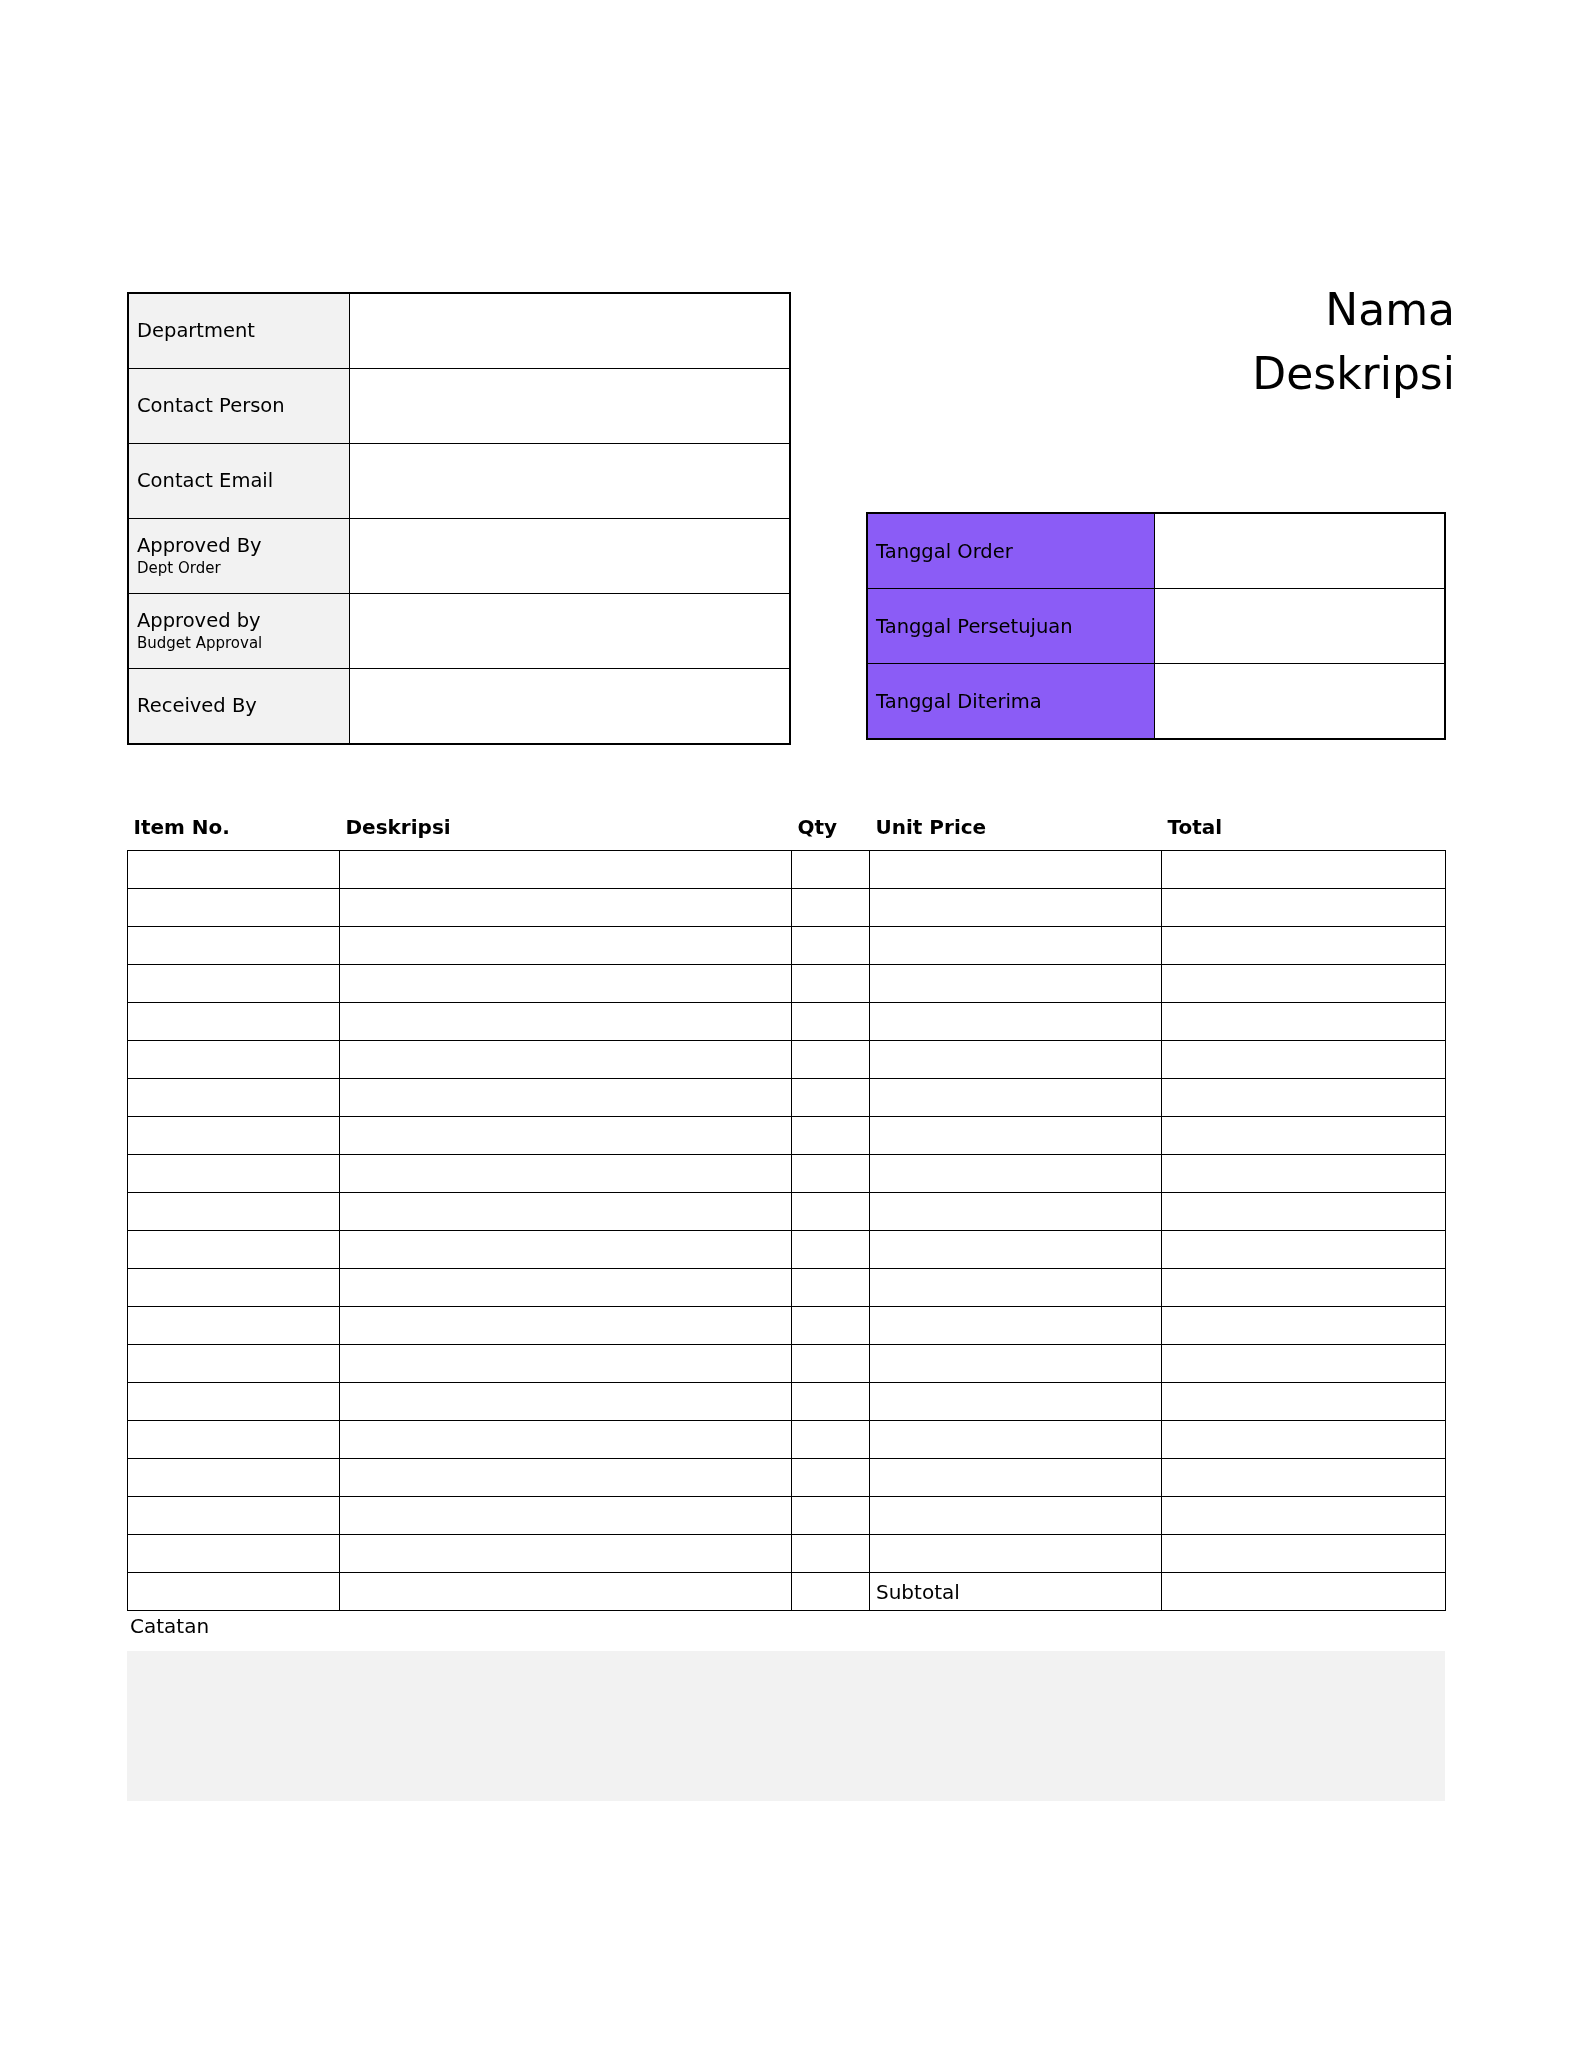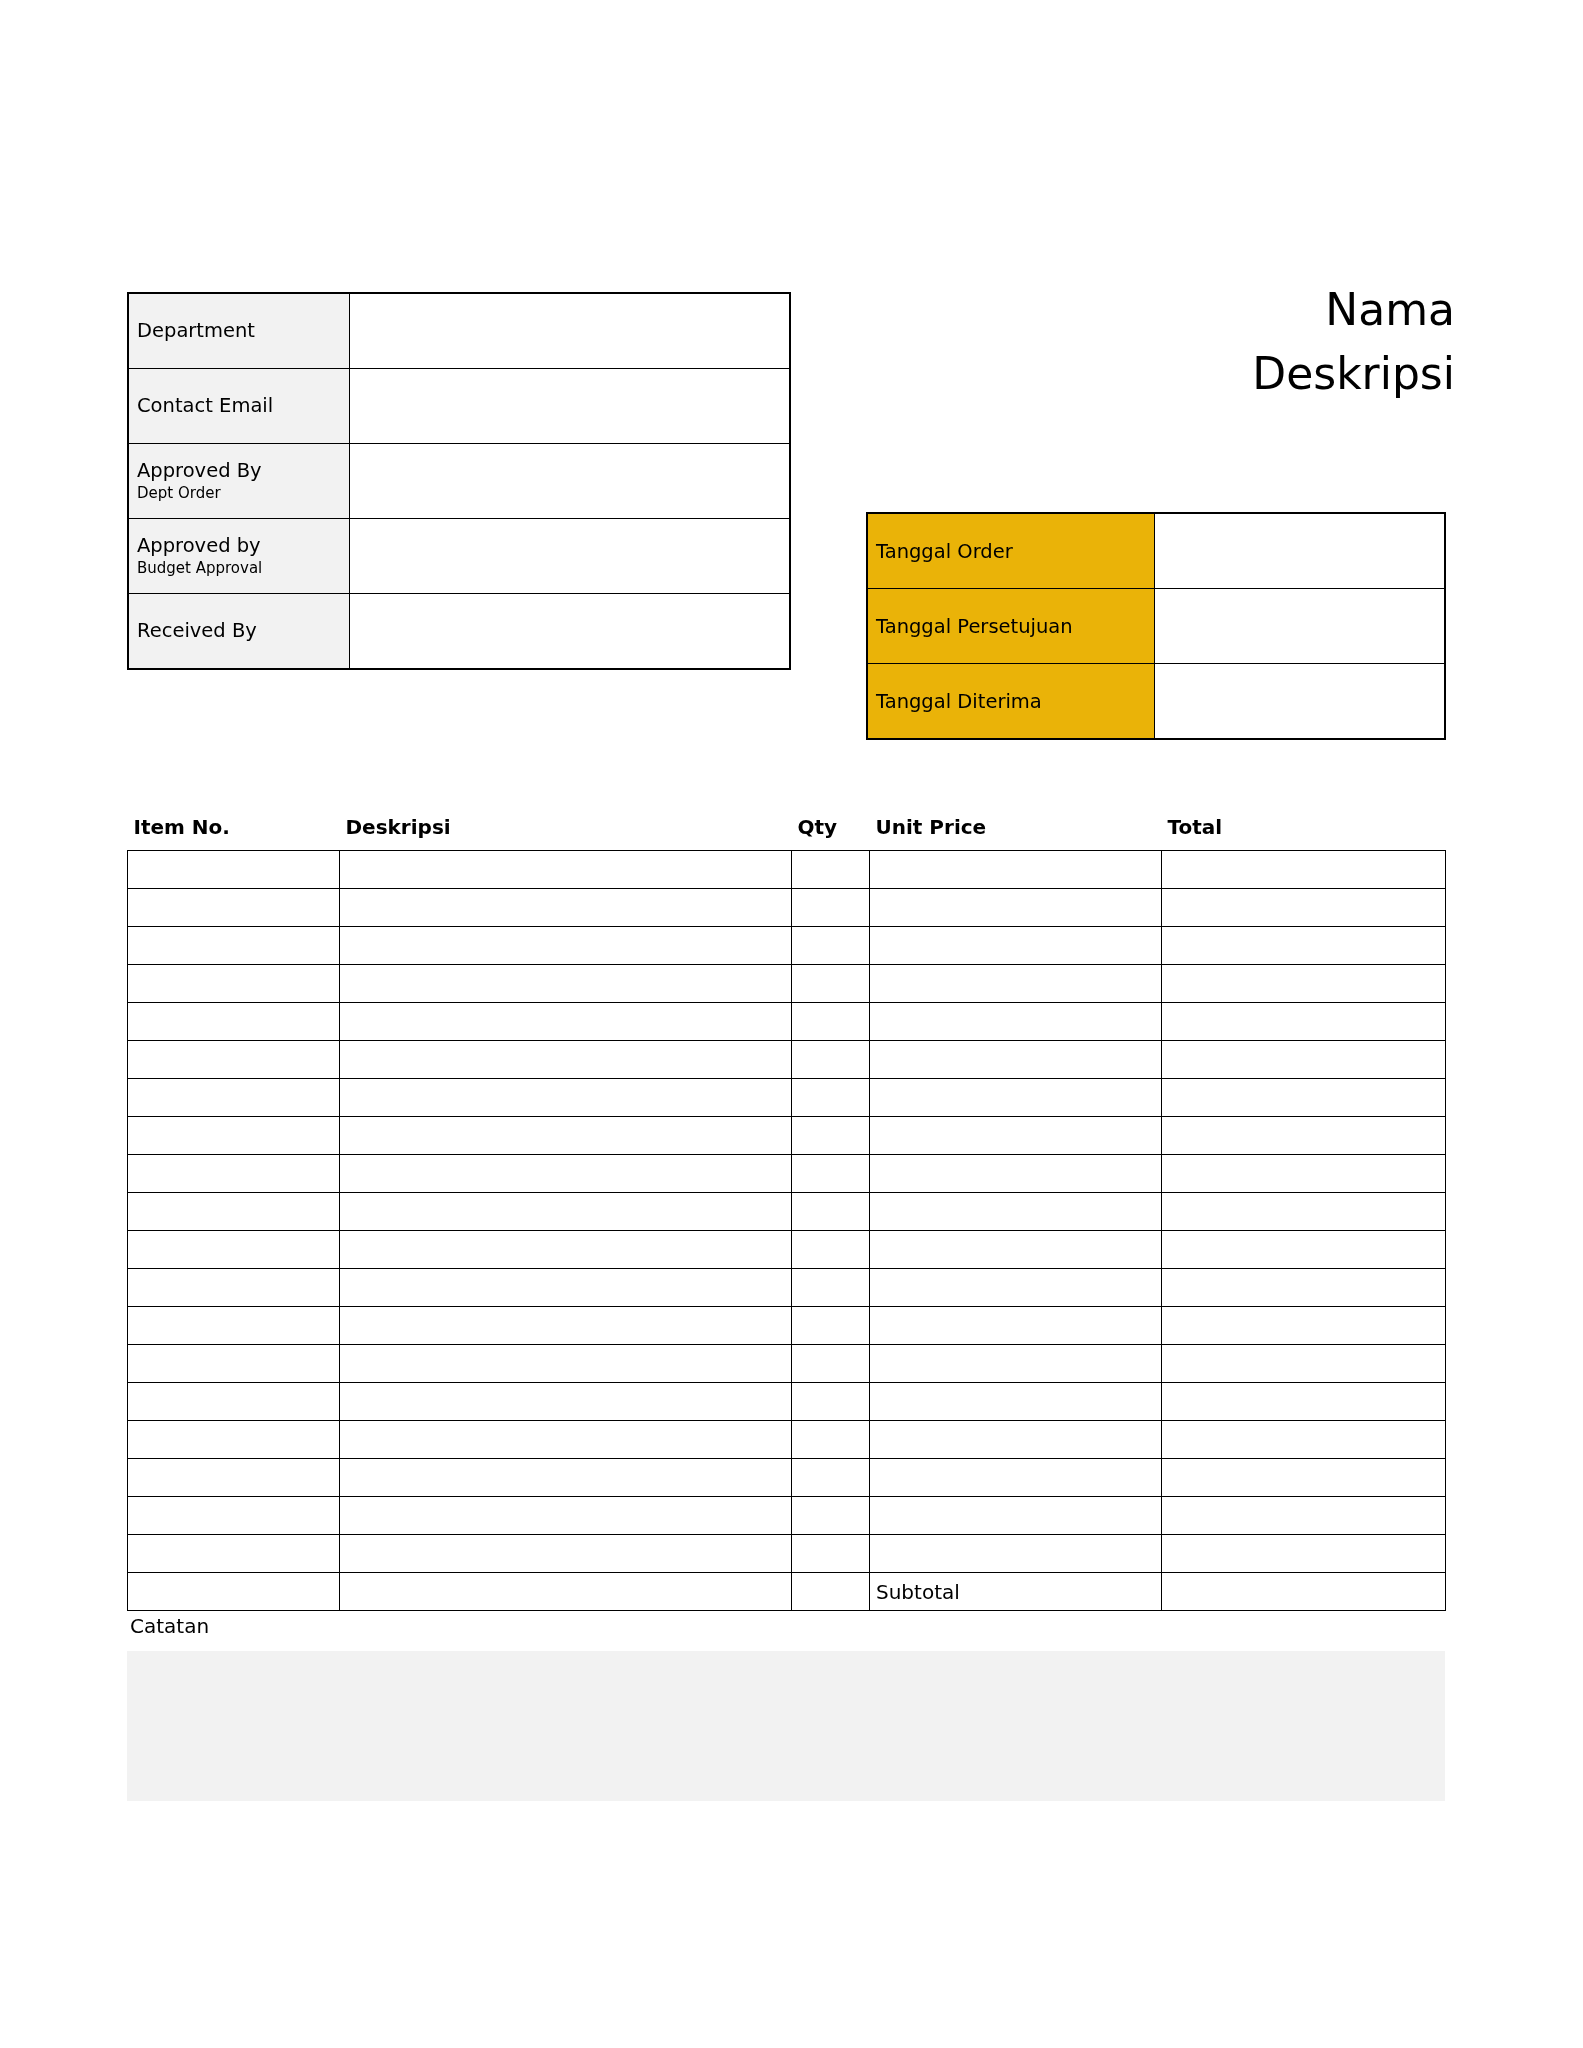--- a/index.html
+++ b/index.html
@@ -103,21 +103,21 @@
   }
   .info-table-right td {
     border: 1px solid #000;
     height: 74px;
     vertical-align: middle;
     padding: 0 0 0 8px;
     font-size: 19.5px;
   }
   .info-table-right td.label-cell {
     width: 278px;
-    background: #eab308;
+    background: #8b5cf6;
   }
   .info-table-right td.value-cell {
     background: #ffffff;
   }
 
   
   .items-wrap {
     position: absolute;
     left: 127px;
     top: 812px;
@@ -191,20 +191,26 @@
   <div class="company-name">
     <span>Nama</span><br>
     <span>Deskripsi</span>
   </div>
 
   <table class="info-table-left">
     <tbody>
       <tr>
         <td class="label-cell">
           <span class="label-main">Department</span>
+        </td>
+        <td class="value-cell"></td>
+      </tr>
+      <tr>
+        <td class="label-cell">
+          <span class="label-main">Contact Person</span>
         </td>
         <td class="value-cell"></td>
       </tr>
       <tr>
         <td class="label-cell">
           <span class="label-main">Contact Email</span>
         </td>
         <td class="value-cell"></td>
       </tr>
       <tr>

